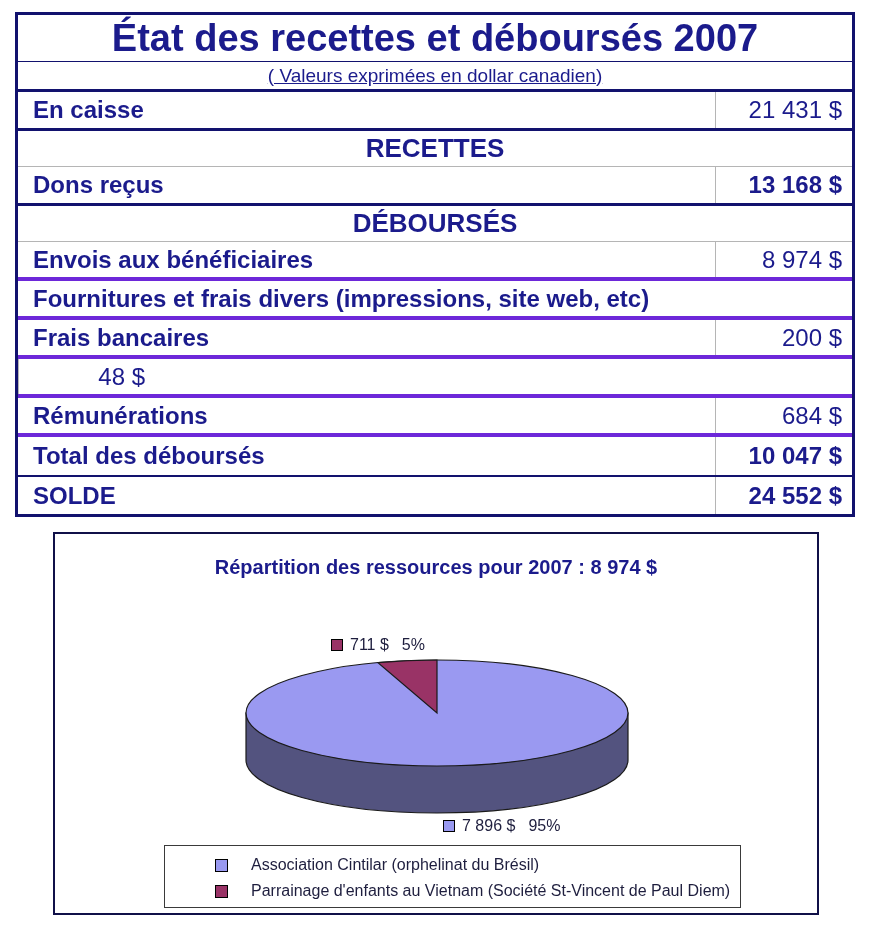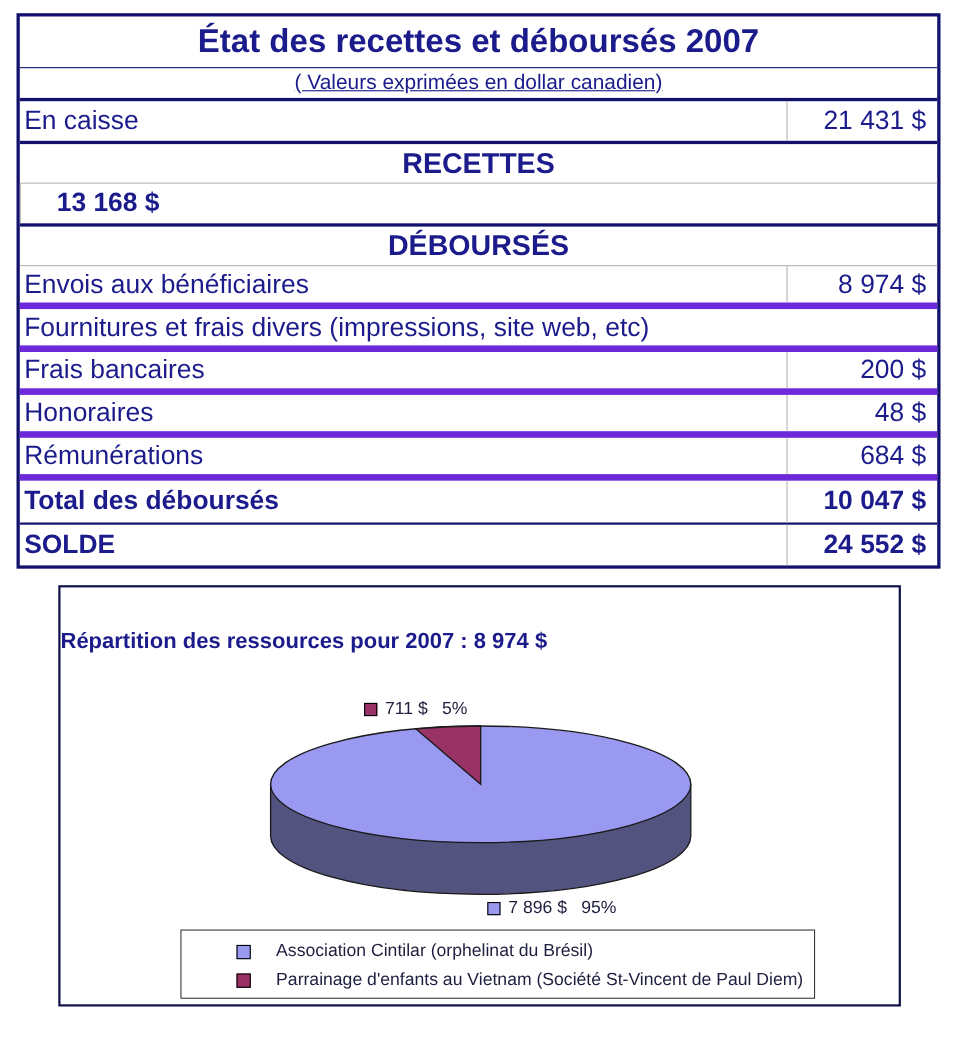--- a/index.html
+++ b/index.html
@@ -9,42 +9,42 @@
     font-family: "Liberation Sans", "DejaVu Sans", sans-serif;
     color: #1b1b8c;
   }
 
   
   .fin-table {
     position: absolute; left: 15px; top: 12px; width: 840px;
     border: 3px solid #12126e; background: #ffffff;
   }
   .row { display: flex; align-items: center; width: 100%; }
-  .row-title   { height: 47px; justify-content: center; font-size: 30px; font-weight: bold; border-bottom: 1px solid #12126e; }
+  .row-title   { height: 47px; justify-content: center; font-size: 38px; font-weight: bold; border-bottom: 1px solid #12126e; }
   .row-sub     { height: 30px; justify-content: center; font-size: 19px; border-bottom: 3px solid #12126e; text-decoration: underline; }
-  .row-data    { height: 39px; font-size: 24px; border-bottom: 6px solid #6d28d9; }
+  .row-data    { height: 39px; font-size: 24px; border-bottom: 4px solid #6d28d9; }
   .row-data.navy-b { border-bottom: 3px solid #12126e; }
   .row-data.navy-m { border-bottom: 2px solid #12126e; }
   .row-data.no-b   { border-bottom: none; }
   .row-header  { height: 36px; justify-content: center; font-size: 26px; font-weight: bold; border-bottom: 1px solid #b5b5b5; }
-  .row-data .lbl { flex: 1; padding-left: 4px; white-space: nowrap; overflow: hidden; }
+  .row-data .lbl { flex: 1; padding-left: 15px; white-space: nowrap; overflow: hidden; font-weight: bold; }
   .row-data .val {
     width: 137px; align-self: stretch; display: flex; align-items: center; justify-content: flex-end;
     padding-right: 10px; border-left: 1px solid #b5b5b5; white-space: nowrap; text-align: right;
   }
   .bold { font-weight: bold; }
 
   
   .chart-box {
     position: absolute; left: 53px; top: 532px; width: 766px; height: 383px;
     border: 2px solid #101048; background: #ffffff;
   }
   .chart-title {
     position: absolute; left: 0; top: 22px; width: 100%;
-    font-size: 20px; font-weight: bold; color: #1b1b8c; margin-top: 16px;
+    text-align: center; font-size: 20px; font-weight: bold; color: #1b1b8c;
   }
   .pie-svg { position: absolute; left: 0; top: 0; }
   .data-label {
     position: absolute; display: flex; align-items: center; gap: 7px;
     font-size: 16px; color: #1e1e3e; white-space: nowrap;
   }
   .data-label .pct { margin-left: 6px; }
   .marker-sm { width: 12px; height: 12px; border: 1px solid #000; display: inline-block; }
   .lbl-small { left: 276px; top: 102px; }
   .lbl-big   { left: 388px; top: 283px; }
@@ -67,38 +67,38 @@
   <div class="row row-sub">( Valeurs exprimées en dollar canadien)</div>
 
   <div class="row row-data navy-b">
     <div class="lbl">En caisse</div>
     <div class="val">21 431 $</div>
   </div>
 
   <div class="row row-header">RECETTES</div>
 
   <div class="row row-data navy-b">
+    <div class="lbl">Dons reçus</div>
     <div class="val bold">13 168 $</div>
   </div>
 
   <div class="row row-header">DÉBOURSÉS</div>
 
   <div class="row row-data">
     <div class="lbl">Envois aux bénéficiaires</div>
     <div class="val">8 974 $</div>
   </div>
   <div class="row row-data">
     <div class="lbl">Fournitures et frais divers (impressions, site web, etc)</div>
   </div>
   <div class="row row-data">
     <div class="lbl">Frais bancaires</div>
     <div class="val">200 $</div>
   </div>
   <div class="row row-data">
-    <div class="lbl">Honoraires</div>
     <div class="val">48 $</div>
   </div>
   <div class="row row-data">
     <div class="lbl">Rémunérations</div>
     <div class="val">684 $</div>
   </div>
 
   <div class="row row-data navy-m" style="height:40px">
     <div class="lbl bold">Total des déboursés</div>
     <div class="val bold">10 047 $</div>

